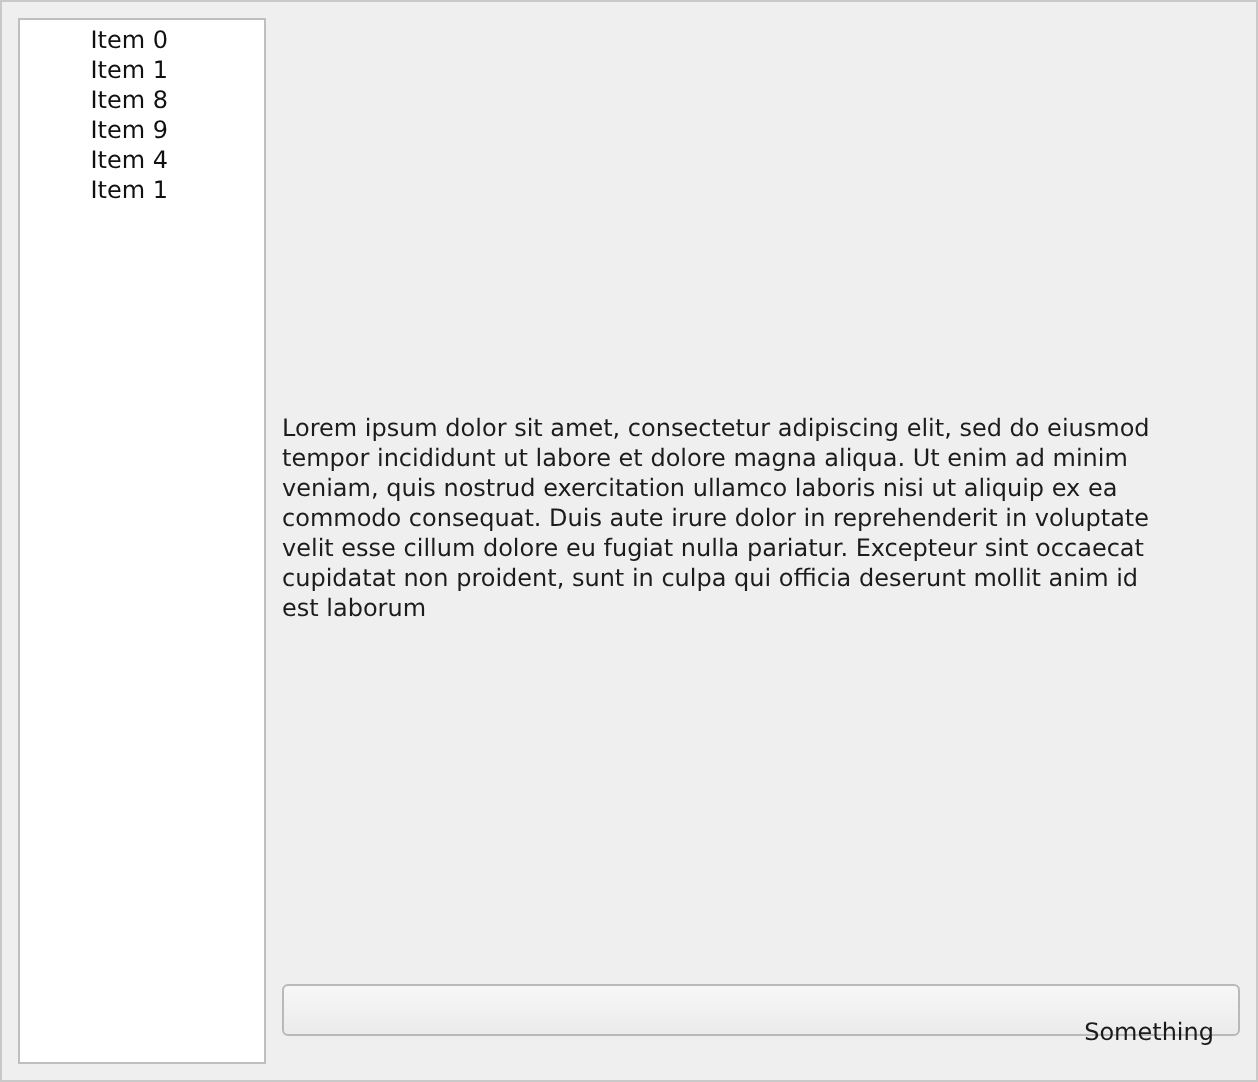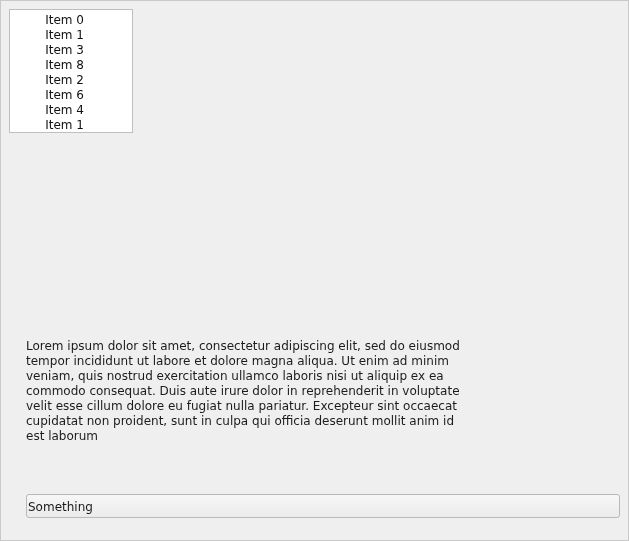--- a/index.html
+++ b/index.html
@@ -23,21 +23,21 @@
     box-sizing: border-box;
     border: 1px solid #c9c9c9;
   }
   .content {
     position: absolute;
     left: 0;
     top: 0;
     right: 0;
     bottom: 0;
     display: flex;
-    flex-direction: column;
+    flex-direction: row;
     padding: 8px;
     box-sizing: border-box;
     gap: 8px;
   }
   
   .list-panel {
     width: 124px;
     flex: 0 0 124px;
     background: #ffffff;
     border: 1px solid #bfbfbf;
@@ -55,21 +55,20 @@
     white-space: nowrap;
     box-sizing: border-box;
   }
   
   .right-pane {
     flex: 1 1 auto;
     display: flex;
     flex-direction: column;
     position: relative;
     box-sizing: border-box;
-    margin-left: 17px;
   }
   .paragraph-wrap {
     flex: 1 1 auto;
     position: relative;
   }
   .paragraph {
     position: absolute;
     left: 0;
     top: 198px;
     width: 434px;
@@ -80,44 +79,42 @@
   }
   .button-row {
     flex: 0 0 auto;
     padding-bottom: 14px;
   }
   .action-button {
     display: block;
     width: 100%;
     height: 24px;
     line-height: 22px;
-    text-align: left;
+    text-align: right;
     font-size: 12px;
     font-family: "DejaVu Sans", sans-serif;
     color: #1a1a1a;
     background: linear-gradient(180deg, #f7f7f7 0%, #ebebeb 100%);
     border: 1px solid #b9b9b9;
     border-radius: 3px;
     box-sizing: border-box;
-    padding: 1px;
+    padding: 12px;
   }
 </style>
 </head>
 <body>
 
 <div class="window">
   <div class="content">
 
     <div class="list-panel">
       <div class="list-item">Item 0</div>
       <div class="list-item">Item 1</div>
-      <div class="list-item">Item 3</div>
       <div class="list-item">Item 8</div>
-      <div class="list-item">Item 2</div>
-      <div class="list-item">Item 6</div>
+      <div class="list-item">Item 9</div>
       <div class="list-item">Item 4</div>
       <div class="list-item">Item 1</div>
     </div>
 
     <div class="right-pane">
       <div class="paragraph-wrap">
         <div class="paragraph">Lorem ipsum dolor sit amet, consectetur adipiscing elit, sed do eiusmod tempor incididunt ut labore et dolore magna aliqua. Ut enim ad minim veniam, quis nostrud exercitation ullamco laboris nisi ut aliquip ex ea commodo consequat. Duis aute irure dolor in reprehenderit in voluptate velit esse cillum dolore eu fugiat nulla pariatur. Excepteur sint occaecat cupidatat non proident, sunt in culpa qui officia deserunt mollit anim id est laborum</div>
       </div>
       <div class="button-row">
         <button class="action-button">Something</button>

